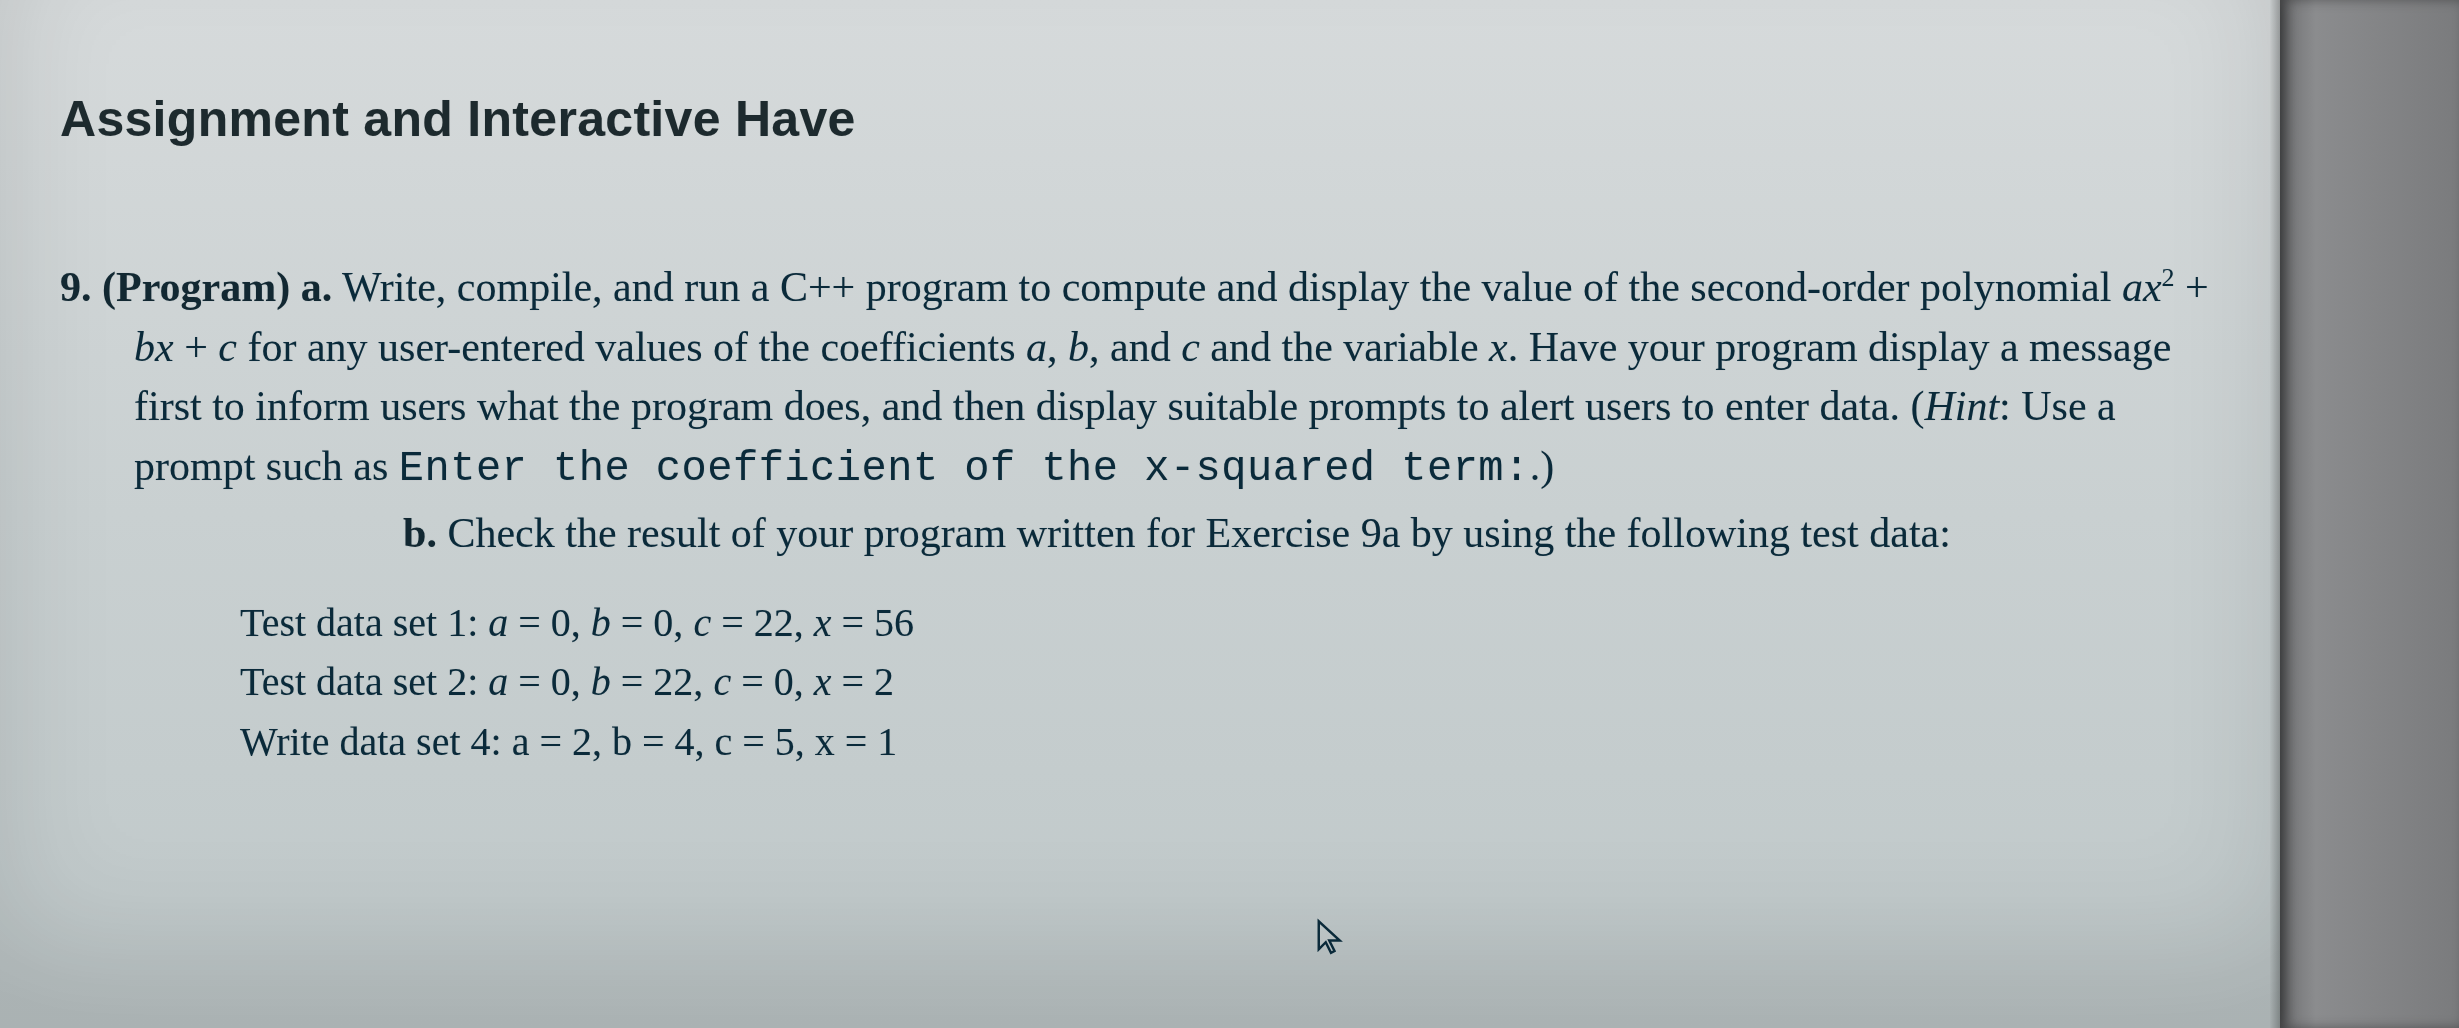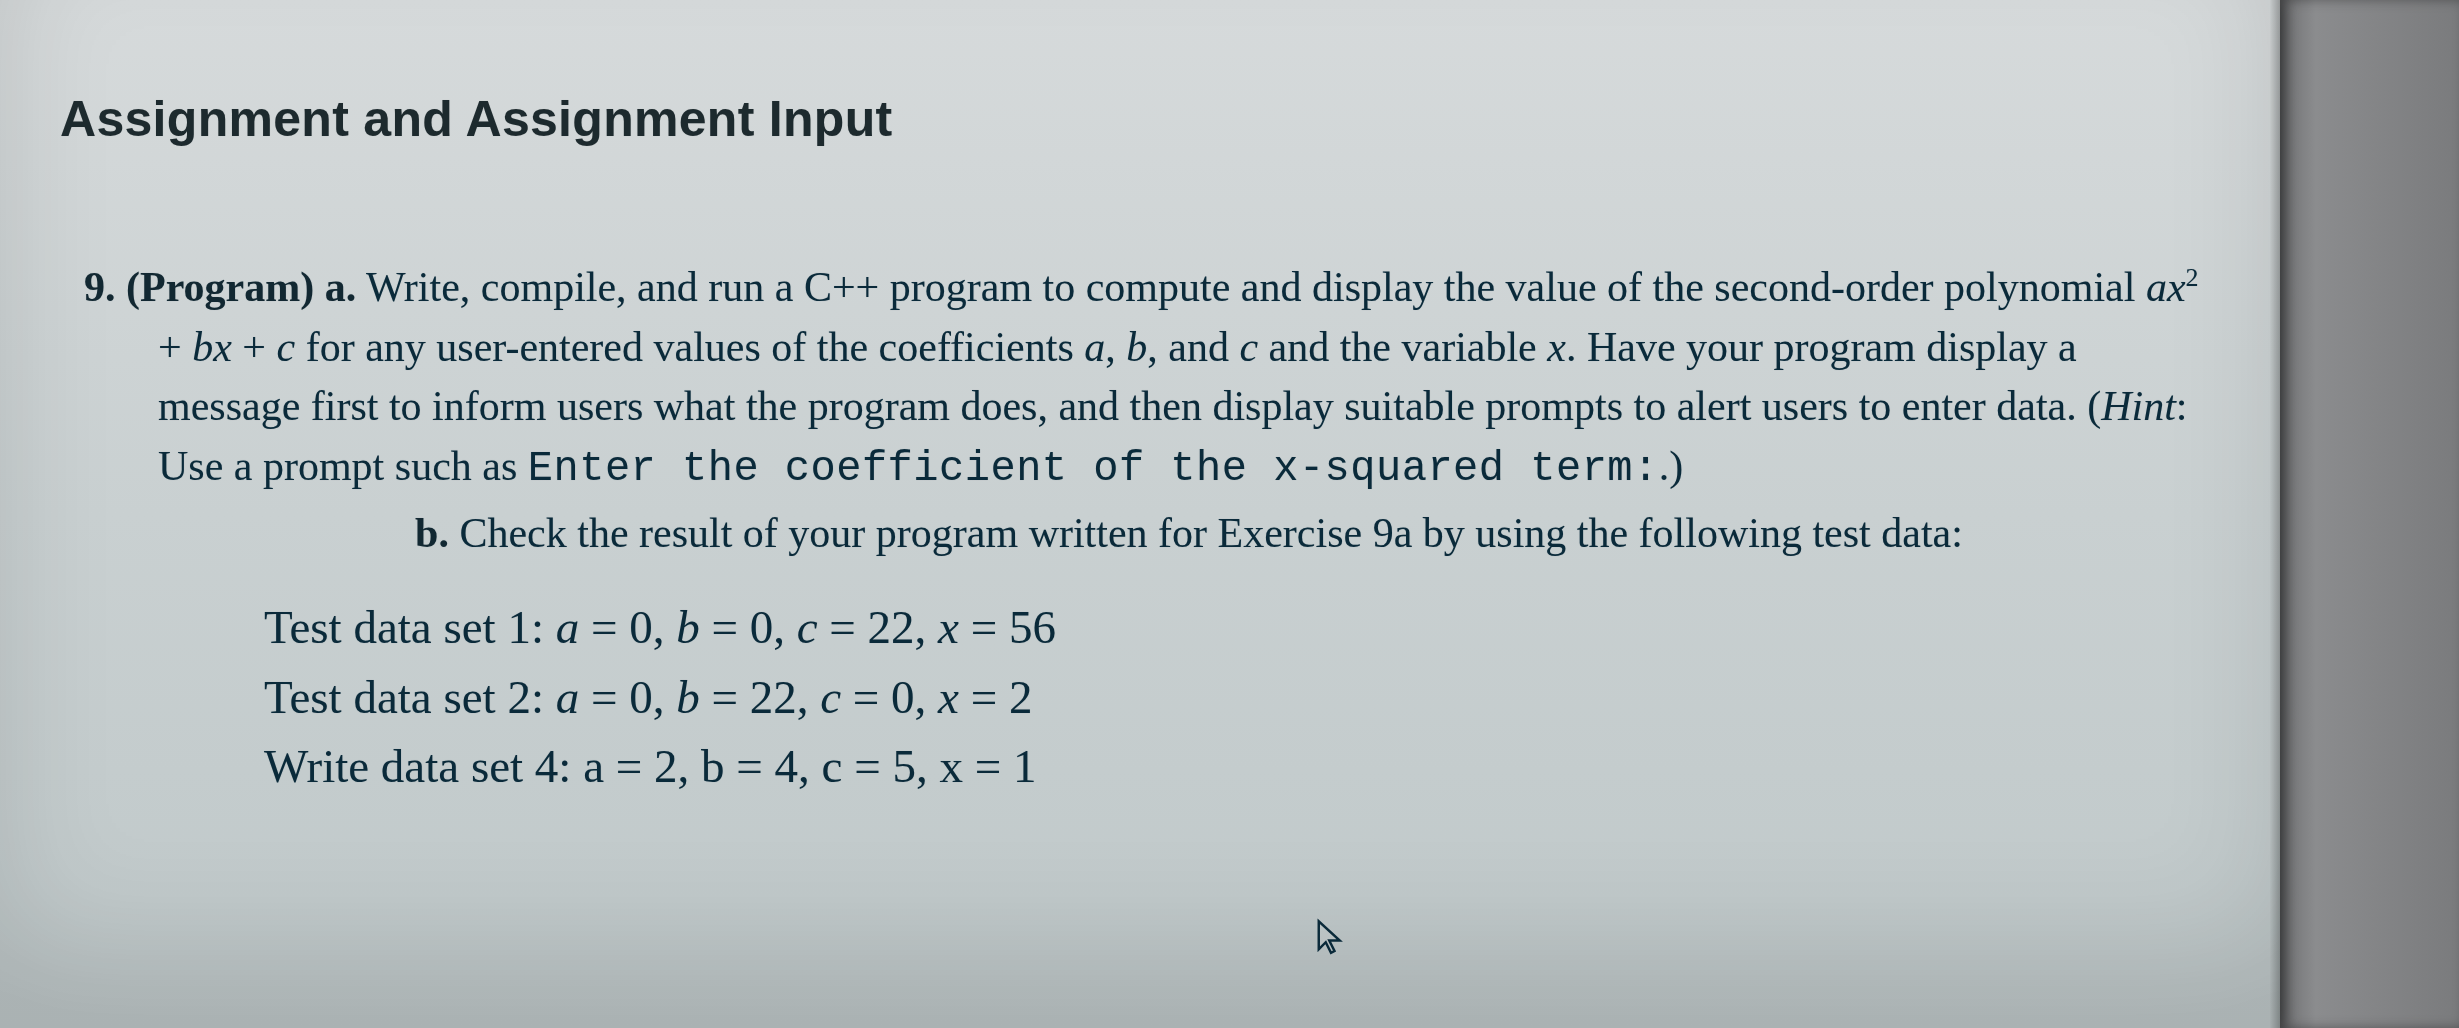--- a/index.html
+++ b/index.html
@@ -41,35 +41,34 @@
     font-size: 50px;
     letter-spacing: 0.3px;
     margin-bottom: 110px;
     text-shadow: 0 0 1px rgba(0,0,0,0.15);
   }
   .problem {
     color: #0a2a3a;
     font-size: 42px;
     line-height: 1.42;
     text-shadow: 0 0 1px rgba(10,40,60,0.2);
-    margin-left: 24px;
   }
   .problem-indent {
     padding-left: 74px;
     text-indent: -74px;
   }
   .part-b {
     padding-left: 74px;
     margin-top: 4px;
     text-align: center;
   }
   .testdata {
     padding-left: 180px;
     margin-top: 30px;
-    font-size: 47px;
+    font-size: 40px;
     line-height: 1.48;
   }
   .testdata-line {
     white-space: nowrap;
   }
   .bold { font-weight: 700; color: #122832; }
   .italic { font-style: italic; }
   .mono { font-family: 'Courier New', Courier, monospace; letter-spacing: 0.5px; }
   sup { font-size: 0.62em; vertical-align: super; line-height: 0; }
   .cursor {
@@ -79,21 +78,21 @@
     width: 42px;
     height: 42px;
     pointer-events: none;
   }
   .cursor svg { width: 100%; height: 100%; }
 </style>
 </head>
 <body>
 
 <div class="page-container">
-  <div class="heading">Assignment and Assignment Input</div>
+  <div class="heading">Assignment and Interactive Have</div>
 
   <div class="problem">
     <div class="problem-indent">
       <span class="bold">9.</span>
       <span> </span>
       <span class="bold">(Program)</span>
       <span> </span>
       <span class="bold">a.</span>
       <span> </span>
       <span>Write, compile, and run a C++ program to compute and display the value of the second-order polynomial </span><span class="italic">a</span><span class="italic">x</span><sup>2</sup><span> + </span><span class="italic">b</span><span class="italic">x</span><span> + </span><span class="italic">c</span><span> for any user-entered values of the coefficients </span><span class="italic">a</span><span>, </span><span class="italic">b</span><span>, and </span><span class="italic">c</span><span> and the variable </span><span class="italic">x</span><span>. Have your program display a message first to inform users what the program does, and then display suitable prompts to alert users to enter data. (</span><span class="italic">Hint</span><span>: Use a prompt such as </span><span class="mono">Enter the coefficient of the x-squared term:</span><span>.)</span>

